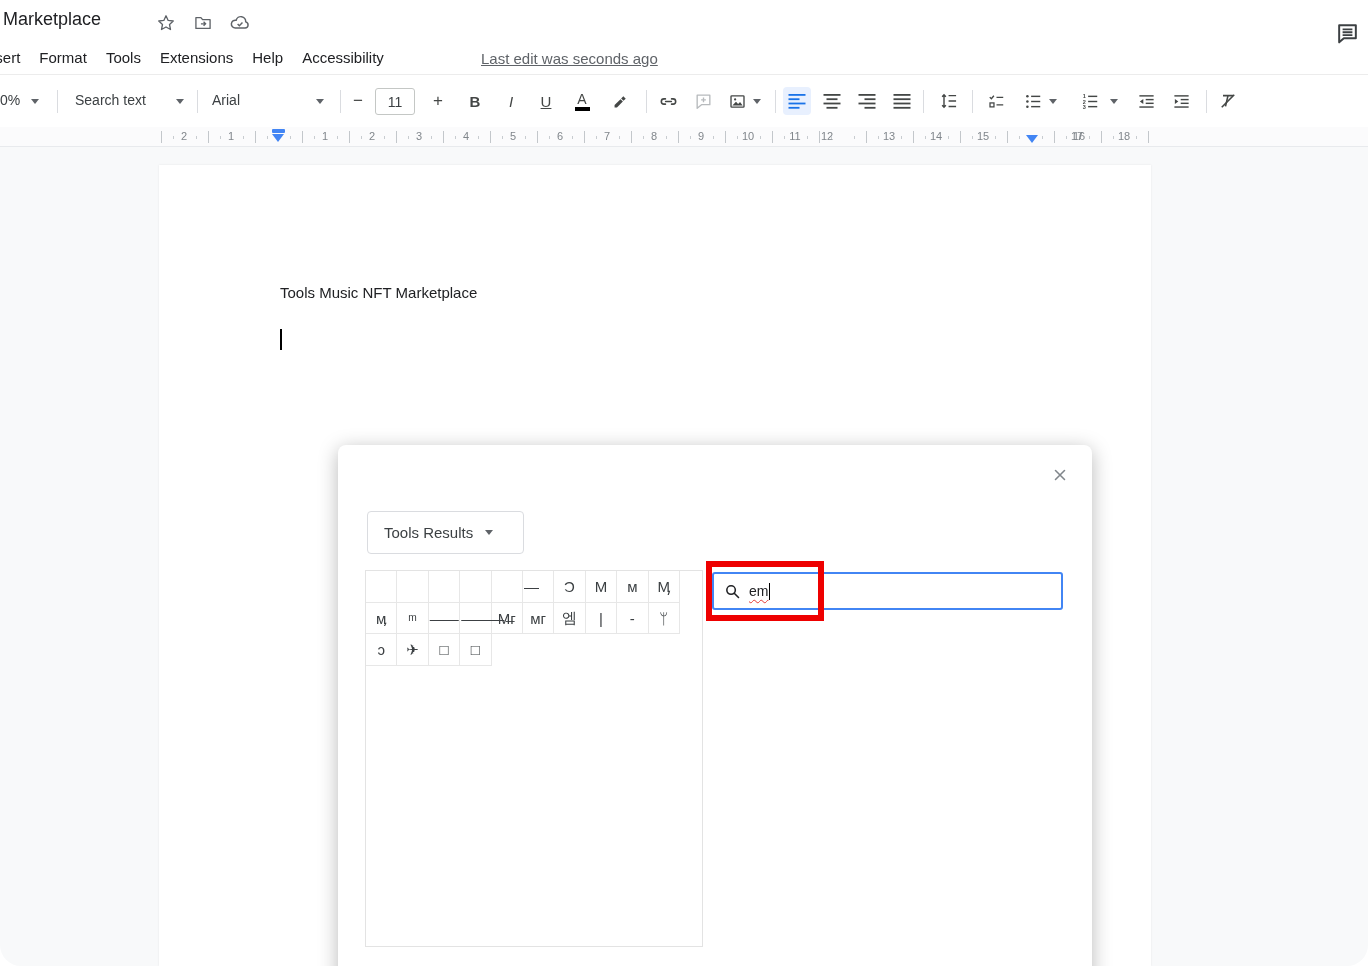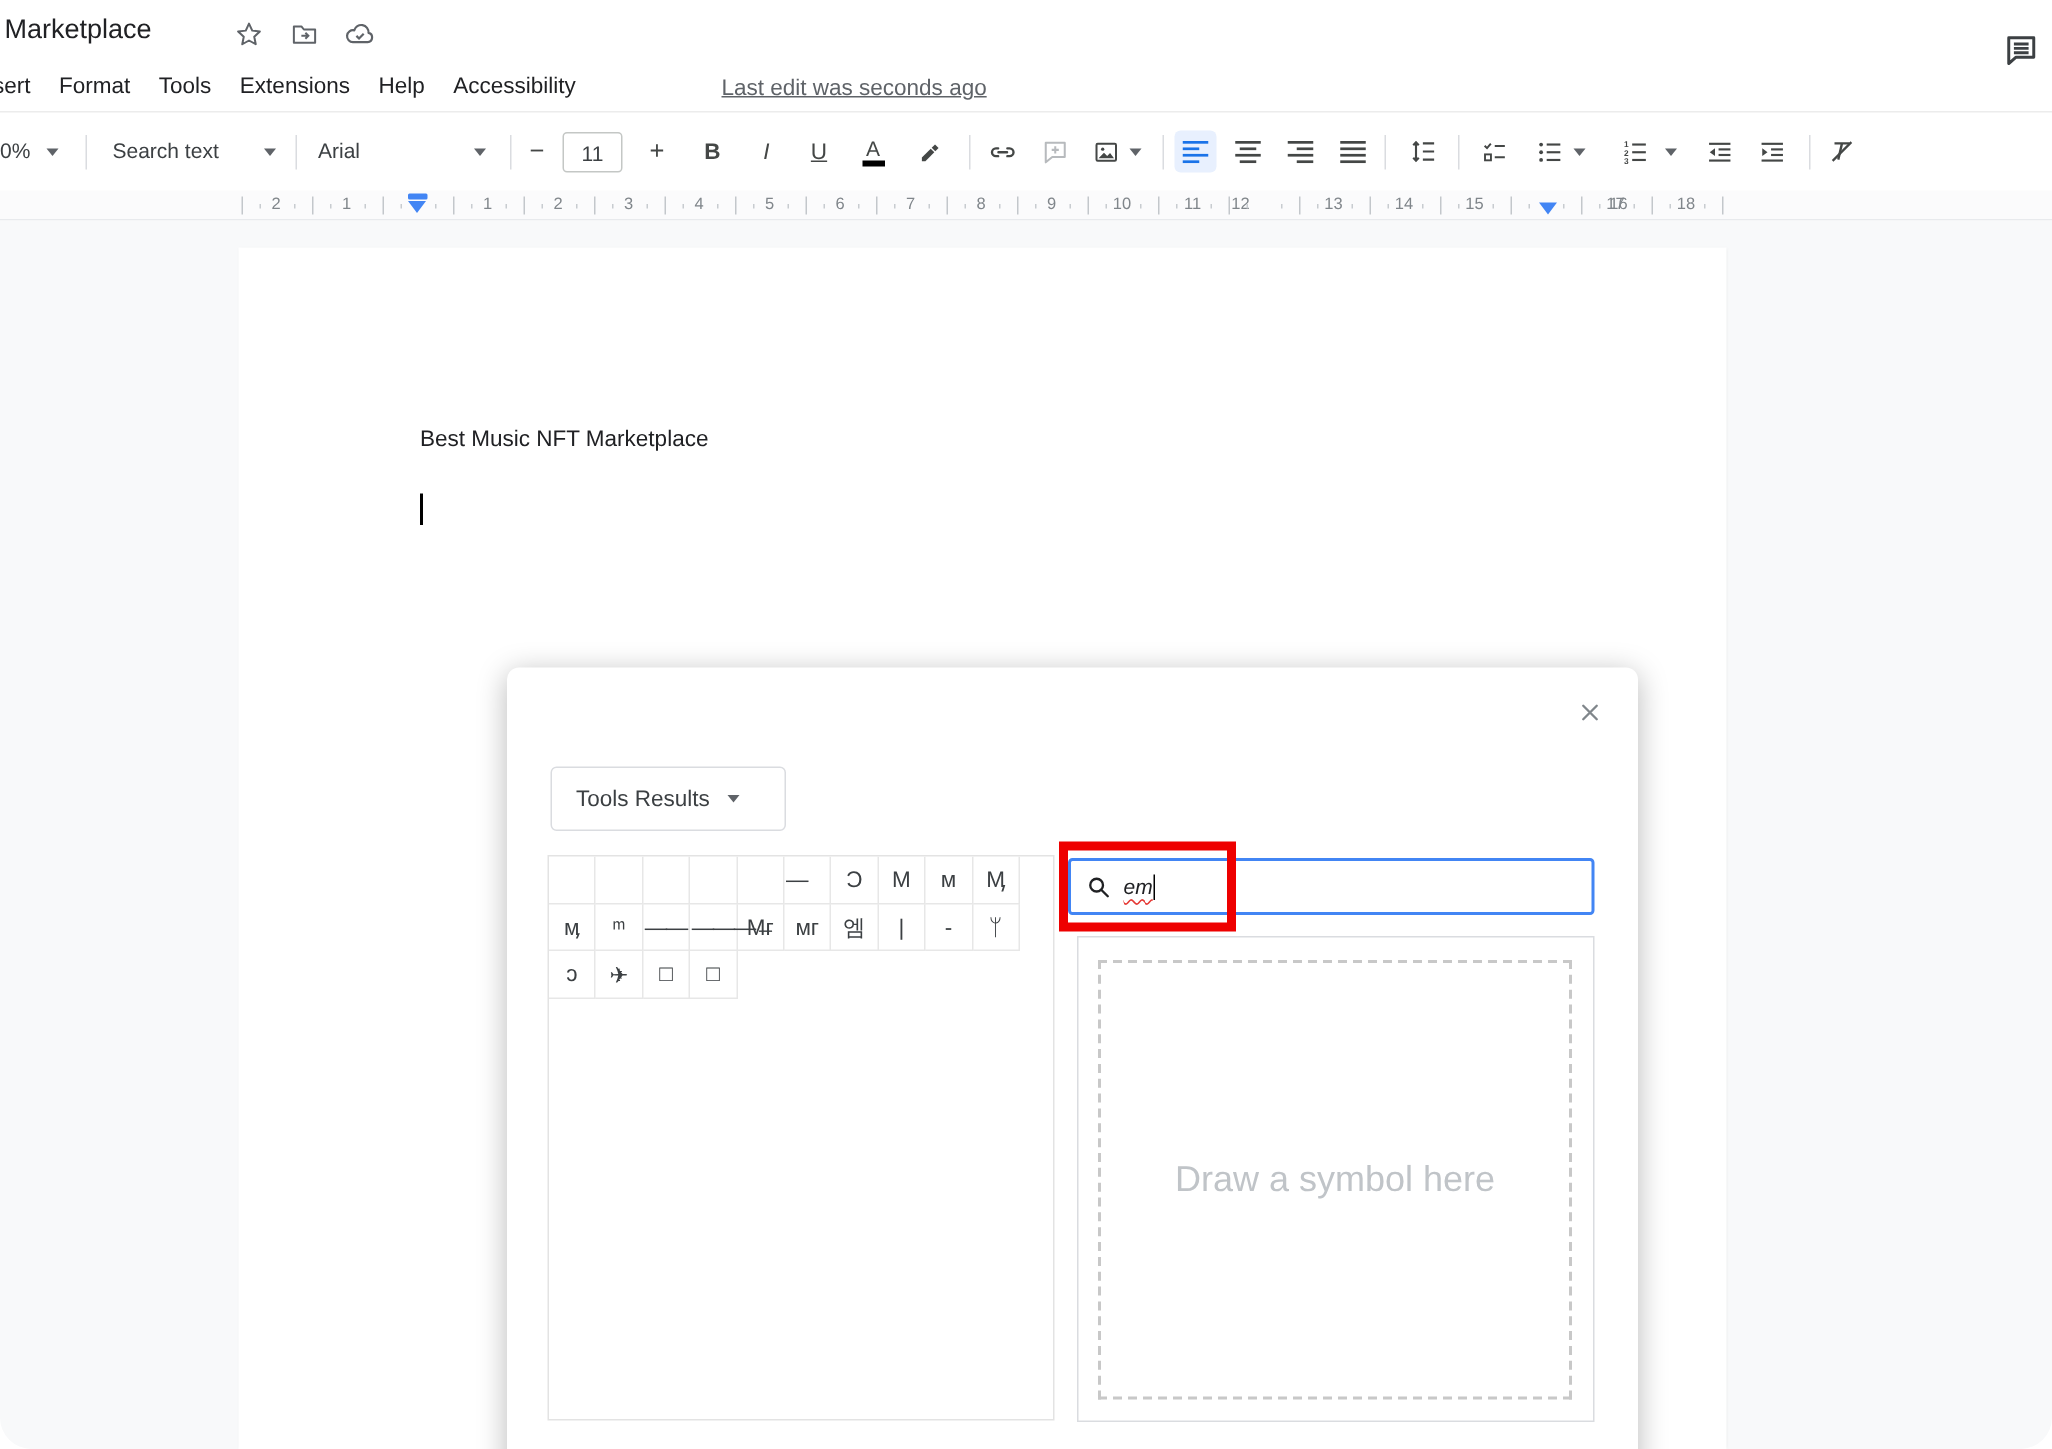--- a/index.html
+++ b/index.html
@@ -57,21 +57,21 @@
   #category-btn .lbl { margin-left:16px; font-size:15px; color:#3c4043; }
   #category-btn .ccaret { margin-left:12px; width:0; height:0; border:4px solid transparent; border-top:5px solid #5f6368; margin-top:4px; }
 
   #char-panel { position:absolute; left:27px; top:125px; width:338px; height:377px; border:1px solid #e3e3e3; background:#fff; overflow:hidden; }
   .grid-row { display:flex; }
   .char-cell { width:31.4px; height:31.7px; border-right:1px solid #e7e7e7; border-bottom:1px solid #e7e7e7; display:flex; align-items:center; justify-content:center; font-size:15px; color:#3c4043; position:relative; }
   .char-cell.dash-cell { justify-content:flex-start; padding-left:1px; overflow:visible; white-space:nowrap; letter-spacing:-1px; z-index:2; }
 
   #search-box { position:absolute; left:374px; top:127px; width:351px; height:38px; border:2px solid #4285f4; border-radius:3px; background:#fff; display:flex; align-items:center; }
   #search-box svg { margin-left:10px; }
-  #search-text { margin-left:8px; font-size:14px; color:#202124; text-decoration:underline wavy #e53935 1px; text-underline-offset:3px;font-style:italic; }
+  #search-text { margin-left:8px; font-size:14px; color:#202124; text-decoration:underline wavy #e53935 1px; text-underline-offset:3px; }
   #search-cursor { width:1px; height:17px; background:#000; margin-left:1px; }
   #red-annotation { position:absolute; left:368px; top:116px; width:118px; height:60px; border:6px solid #ee0000; z-index:12; pointer-events:none; }
 
   #draw-panel { position:absolute; left:380px; top:179px; width:345px; height:324px; border:1px solid #dadce0; background:#fff; }
   #draw-zone { position:absolute; left:13px; top:15px; width:316px; height:293px; border:2px dashed #c8c8c8; display:flex; align-items:center; justify-content:center; }
   #draw-placeholder { font-size:24px; color:#c0c4c8; }
 </style>
 </head>
 <body>
 
@@ -385,21 +385,21 @@
       <span class="tick dot" style="left: 1065.5px;"></span>
       <span class="tick dot" style="left: 1089px;"></span>
       <span class="tick bar" style="left: 1100.75px;"></span>
       <span class="tick dot" style="left: 1112.5px;"></span>
       <span class="tick dot" style="left: 1136px;"></span>
       <span class="tick bar" style="left: 1147.75px;"></span>
     </div>
 
   <div id="canvas">
     <div id="page">
-      <div id="doc-heading">Best Music NFT Marketplace</div>
+      <div id="doc-heading">Tools Music NFT Marketplace</div>
       <div id="doc-cursor"></div>
     </div>
   </div>
 
   <div id="dialog">
     <span id="dialog-close">
       <svg viewBox="0 0 24 24" width="18" height="18">
           <path d="M6 6l12 12M18 6L6 18" stroke="#80868b" stroke-width="2.1" stroke-linecap="round"></path>
         </svg>
     </span>
@@ -447,20 +447,15 @@
     <div id="search-box">
       <svg viewBox="0 0 24 24" width="17" height="17">
           <circle cx="10" cy="10" r="6" fill="none" stroke="#202124" stroke-width="2.2"></circle>
           <path d="M14.8 14.8L20.5 20.5" stroke="#202124" stroke-width="2.2" stroke-linecap="round"></path>
         </svg>
       <span id="search-text">em</span>
       <span id="search-cursor"></span>
     </div>
     <div id="red-annotation"></div>
 
-    <div id="draw-panel">
-      <div id="draw-zone">
-        <span id="draw-placeholder">Draw a symbol here</span>
-      </div>
-    </div>
   </div>
 
 </div>
 
 </body></html>

